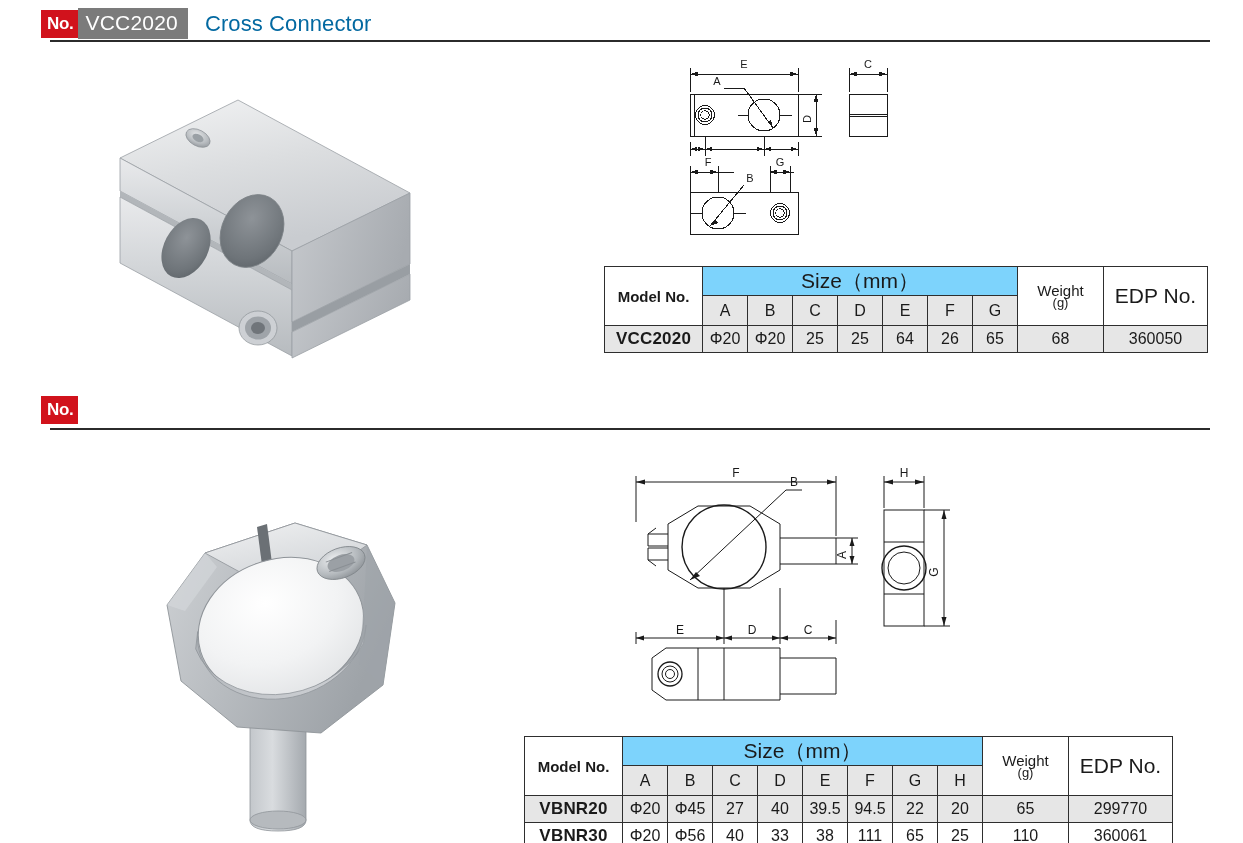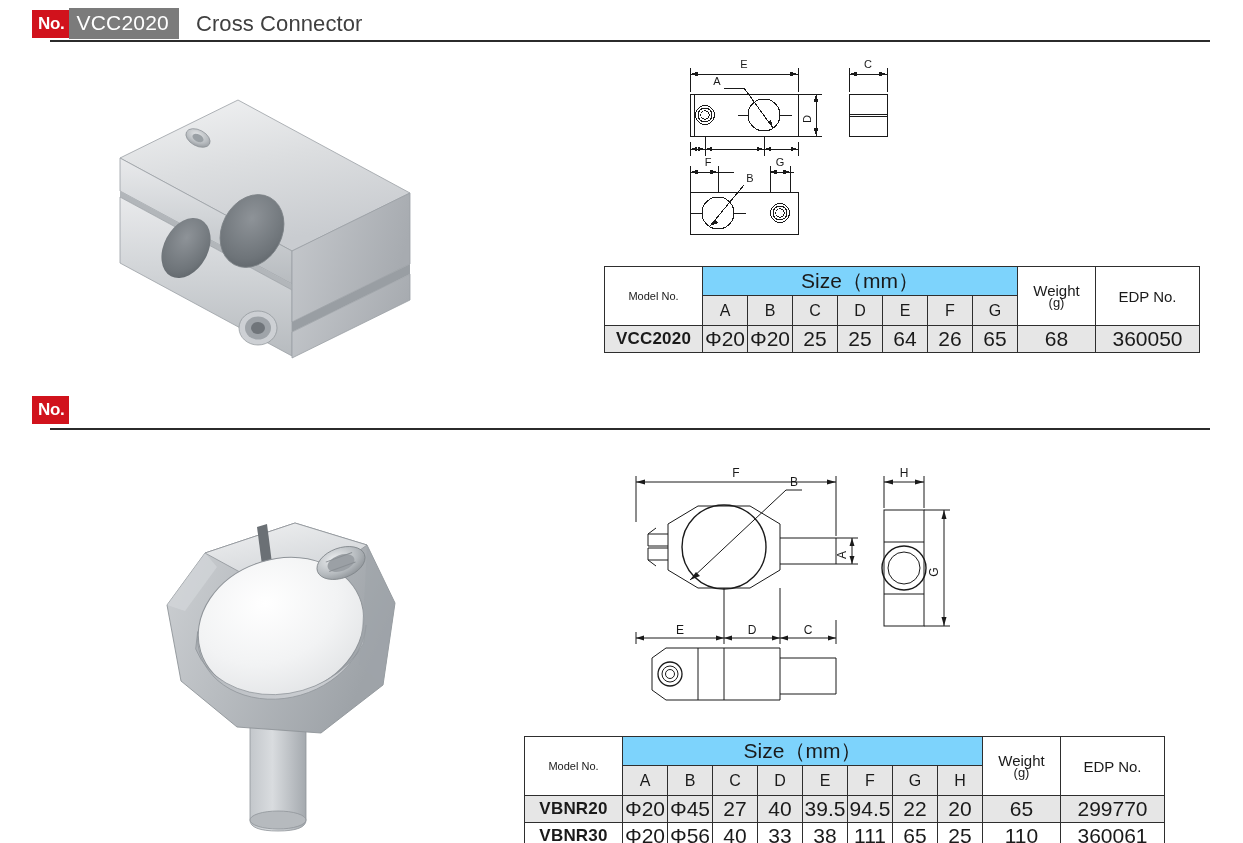--- a/index.html
+++ b/index.html
@@ -10,21 +10,21 @@
     background: #ffffff;
     font-family: "Liberation Sans", sans-serif;
     color: #1a1a1a;
     position: relative;
     overflow: hidden;
   }
 
   
   .section-head {
     position: absolute;
-    left: 32px;
+    left: 41px;
     display: flex;
     align-items: center;
   }
   .badge-no {
     background: #d1121c;
     color: #ffffff;
     font-weight: bold;
     font-size: 17px;
     line-height: 1;
     padding: 5px 5px 6px 6px;
@@ -33,21 +33,21 @@
   .badge-model {
     background: #7b7b7b;
     color: #ffffff;
     font-size: 21px;
     line-height: 1;
     padding: 4px 10px 6px 7px;
     letter-spacing: 0.2px;
   }
   .section-title {
     font-size: 22px;
-    color: #404040;
+    color: #0369a1;
     margin-left: 17px;
     letter-spacing: 0.1px;
     white-space: nowrap;
   }
   .rule {
     position: absolute;
     left: 50px;
     width: 1160px;
     height: 0;
     border-top: 2px solid #2b2b2b;
@@ -67,32 +67,32 @@
     color: #1a1a1a;
     background: #ffffff;
   }
   .spec-table td, .spec-table th {
     border: 1px solid #2e2e2e;
     font-weight: normal;
     text-align: center;
     padding: 0;
     white-space: nowrap;
   }
-  .spec-table .hdr-model { width: 98px; font-size: 11px; }
+  .spec-table .hdr-model { width: 98px; font-size: 15px; font-weight: bold; }
   .spec-table .hdr-size  { background: #7dd3fc; font-size: 21px; height: 26px; margin-top: 24px; }
   .spec-table .hdr-dim   { background: #e6e6e6; height: 30px; font-size: 16px; }
-  .spec-table .hdr-wt    { width: 78px; font-size: 15px; line-height: 1.02; }
-  .spec-table .hdr-edp   { width: 104px; font-size: 15px; }
+  .spec-table .hdr-wt    { width: 86px; font-size: 15px; line-height: 1.02; }
+  .spec-table .hdr-edp   { width: 104px; font-size: 21px; }
   .spec-table .dim-col   { width: 45px; }
   .spec-table .model-cell {
     font-weight: bold;
     font-size: 17px;
     letter-spacing: 0.2px;
   }
-  .spec-table tbody td { height: 27px; font-size: 21px; }
+  .spec-table tbody td { height: 27px; font-size: 16px; }
   .spec-table tbody tr.shade td { background: #e6e6e6; }
   .spec-table tbody tr.plain td { background: #ffffff; }
   .wt-sub { font-size: 13px; display: block; margin-top: -2px; }
 </style>
 </head>
 <body>
 
 <div class="section-head" style="top:8px;">
   <span class="badge-no">No.</span>
   <span class="badge-model">VCC2020</span>

